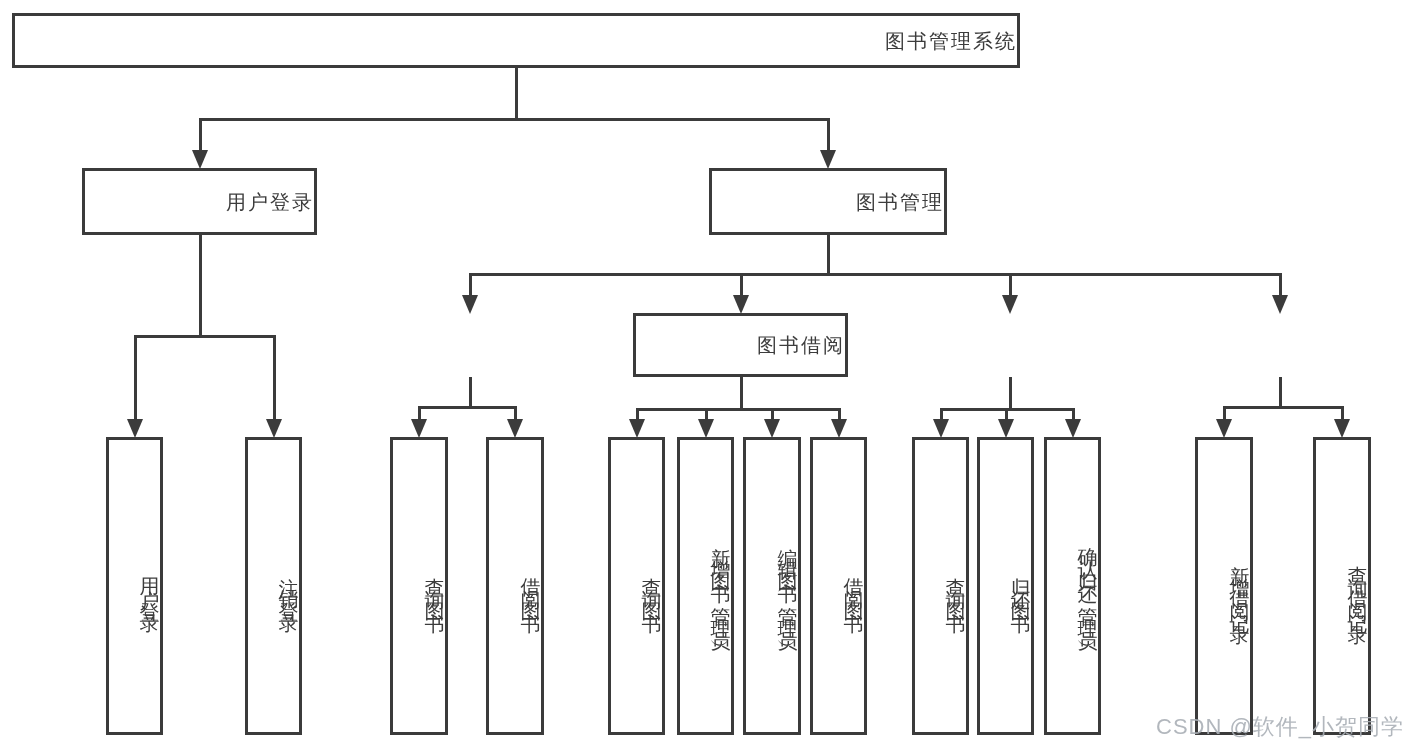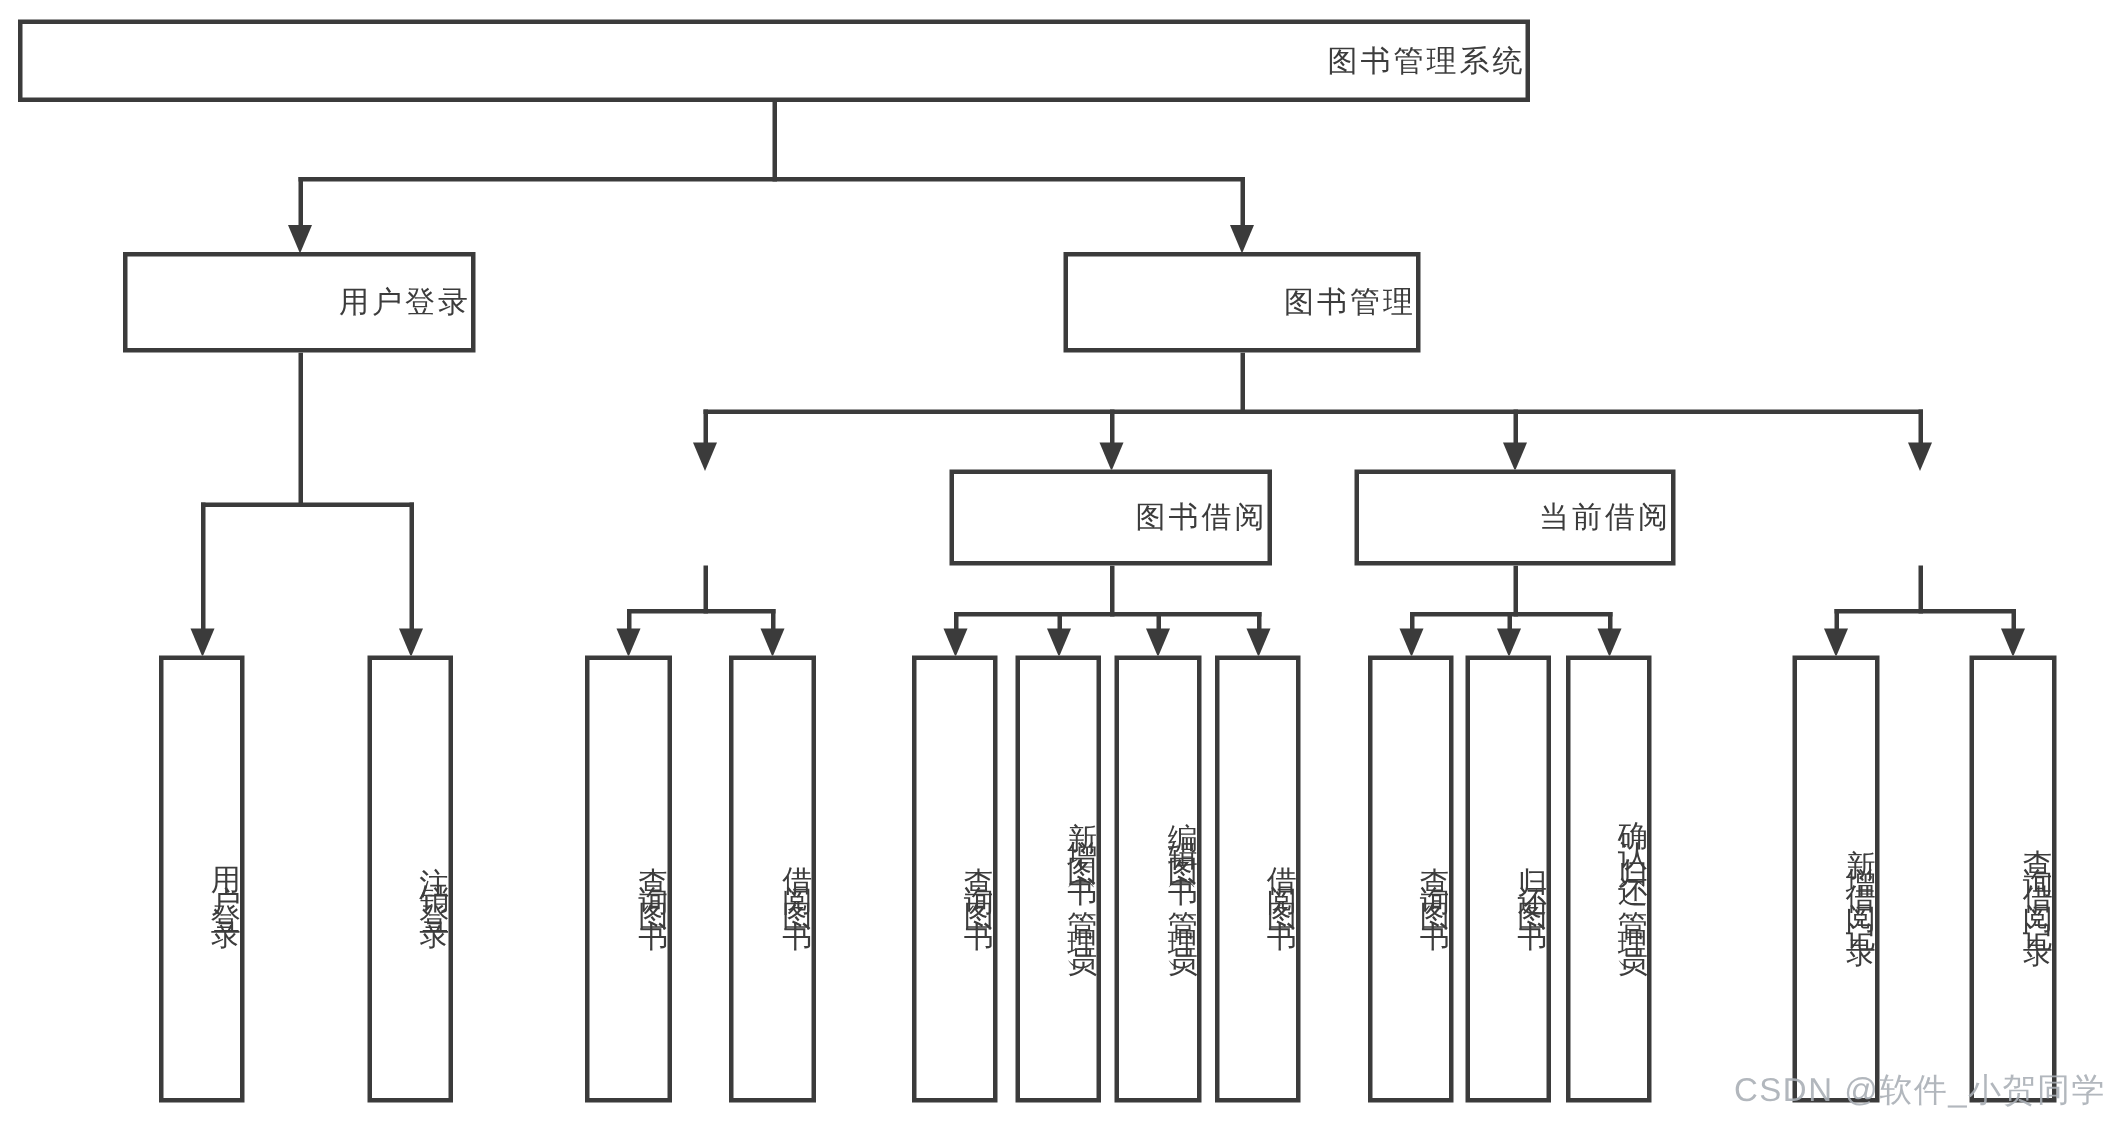--- a/index.html
+++ b/index.html
@@ -66,23 +66,20 @@
       <span class="lbl">图书管理系统</span>
     </div>
     <div class="node" style="left: 82px; top: 168px; width: 235px; height: 67px;">
       <span class="lbl">用户登录</span>
     </div>
     <div class="node" style="left: 709px; top: 168px; width: 238px; height: 67px;">
       <span class="lbl">图书管理</span>
     </div>
     <div class="node" style="left: 633px; top: 313px; width: 215px; height: 64px; padding-left: 20px;">
       <span class="lbl">图书借阅</span>
-    </div>
-    <div class="node" style="left: 903px; top: 313px; width: 214px; height: 64px;">
-      <span class="lbl">当前借阅</span>
     </div>
     <div class="node v" style="left: 106px; top: 437px; width: 57px; height: 298px;">
       <span class="lbl">用户登录</span>
     </div>
     <div class="node v" style="left: 245px; top: 437px; width: 57px; height: 298px;">
       <span class="lbl">注销登录</span>
     </div>
     <div class="node v" style="left: 390px; top: 437px; width: 58px; height: 298px;">
       <span class="lbl">查询图书</span>
     </div>

